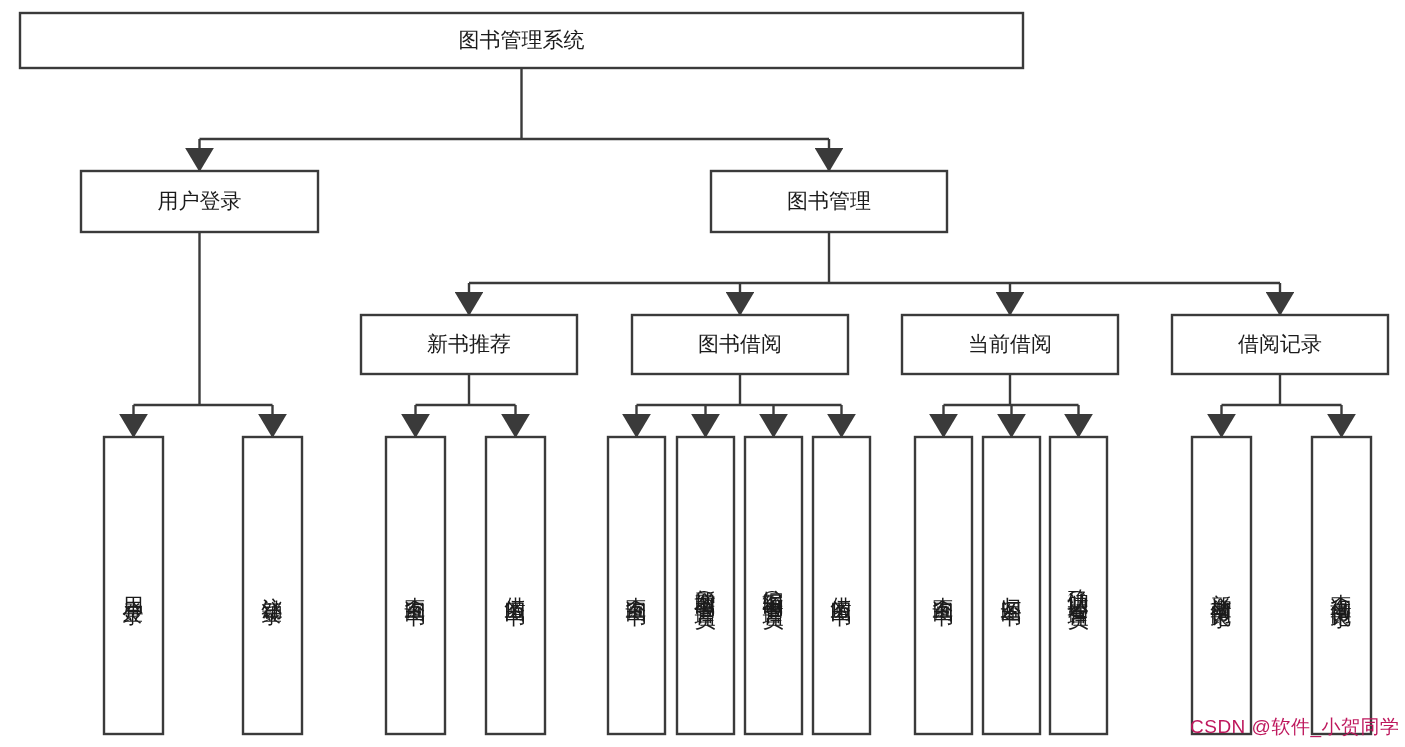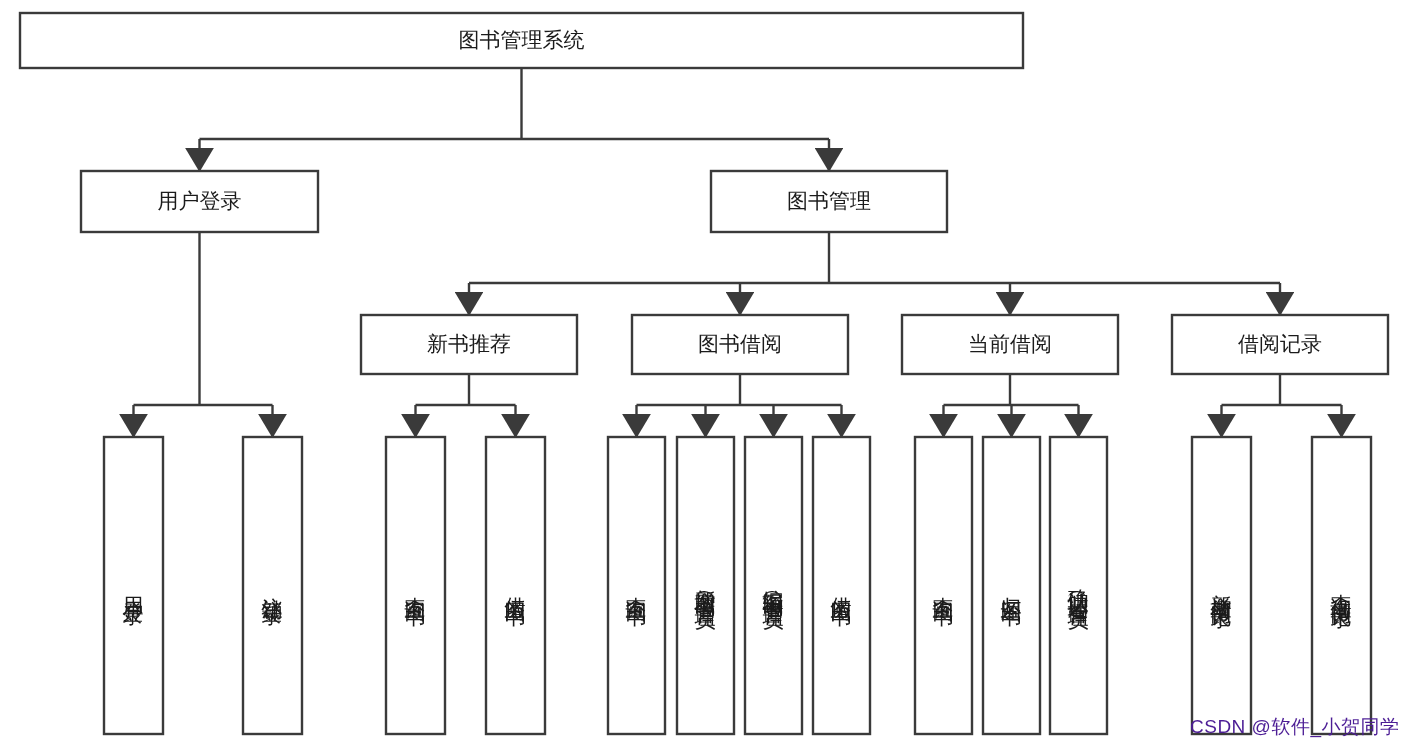--- a/index.html
+++ b/index.html
@@ -161,15 +161,15 @@
       <div class="node-label-v" style="left: 677px; top: 437px; width: 57px; height: 297px;">新增图书（管理员）</div>
       <div class="node-label-v" style="left: 745px; top: 437px; width: 57px; height: 297px;">编辑图书（管理员）</div>
       <div class="node-label-v" style="left: 813px; top: 437px; width: 57px; height: 297px;">借阅图书</div>
       <div class="node-label-v" style="left: 915px; top: 437px; width: 57px; height: 297px;">查询图书</div>
       <div class="node-label-v" style="left: 983px; top: 437px; width: 57px; height: 297px;">归还图书</div>
       <div class="node-label-v" style="left: 1050px; top: 437px; width: 57px; height: 297px;">确认归还（管理员）</div>
       <div class="node-label-v" style="left: 1192px; top: 437px; width: 59px; height: 297px;">新增借阅记录</div>
       <div class="node-label-v" style="left: 1312px; top: 437px; width: 59px; height: 297px;">查询借阅记录</div>
     </div>
 
-  <div class="watermark" style="left: 1190px; top: 714px; color: #4c1d95;">CSDN @软件_小贺同学</div>
+  <div class="watermark" style="left: 1190px; top: 714px; color: #be185d;">CSDN @软件_小贺同学</div>
 
 </div>
 
 </body></html>

